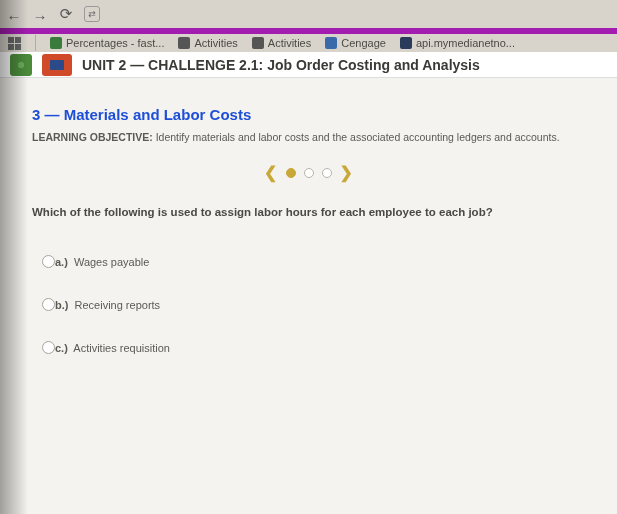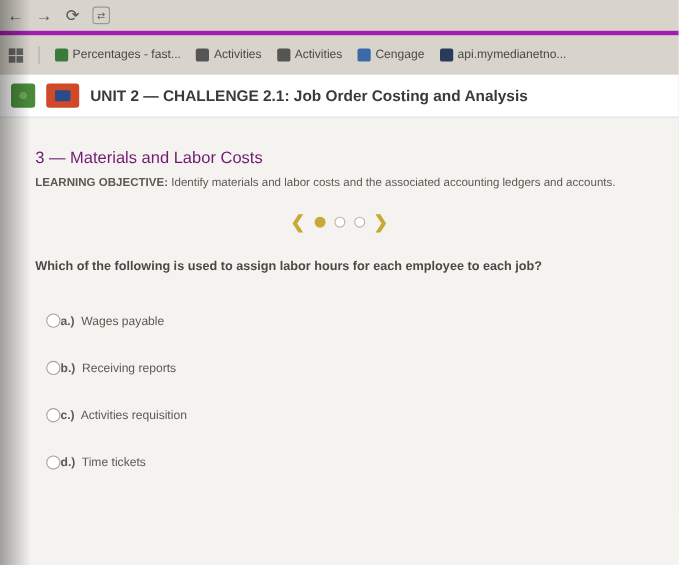--- a/index.html
+++ b/index.html
@@ -4,39 +4,39 @@
   <style>
     * { margin: 0; padding: 0; box-sizing: border-box; }
     body { font-family: -apple-system, BlinkMacSystemFont, "Segoe UI", Arial, sans-serif; background: #e8e4de; width: 617px; height: 514px; overflow: hidden; position: relative; }
     .viewport { background: #f5f3ef; width: 617px; height: 514px; }
     
     .browser-bar { height: 28px; display: flex; align-items: center; padding: 0 6px; gap: 10px; background: #d8d4cc; }
     .nav-icon { width: 16px; height: 16px; display: flex; align-items: center; justify-content: center; color: #555; font-size: 15px; }
     .url-chip { display: flex; align-items: center; gap: 5px; color: #5a5a52; font-size: 12px; }
     .url-badge { width: 16px; height: 16px; border: 1px solid #999; border-radius: 3px; display: flex; align-items: center; justify-content: center; font-size: 9px; color: #666; }
     
-    .bookmarks-bar { height: 40px; display: flex; align-items: center; padding: 0 8px; gap: 14px; background: #d8d4cc; font-size: 11px; color: #4a4a44; border-top: 4px solid #a21caf; }
+    .bookmarks-bar { height: 24px; display: flex; align-items: center; padding: 0 8px; gap: 14px; background: #d8d4cc; font-size: 11px; color: #4a4a44; border-top: 6px solid #a21caf; }
     .bm-grid { display: grid; grid-template-columns: 6px 6px; grid-template-rows: 6px 6px; gap: 1px; }
     .bm-grid span { background: #666; }
     .divider-v { width: 1px; height: 16px; background: #b0aca4; }
     .bm-item { display: flex; align-items: center; gap: 4px; }
     .bm-icon { width: 12px; height: 12px; background: #555; border-radius: 2px; display: inline-block; }
     .bm-icon.green { background: #3a7a3a; }
     .bm-icon.navy { background: #2a3a5a; }
     .bm-icon.blue { background: #3a6aaa; }
     
-    .unit-bar { height: 39px; display: flex; align-items: center; padding: 0 10px; gap: 10px; background: #fff; border-bottom: 1px solid #ddd; }
+    .unit-bar { height: 26px; display: flex; align-items: center; padding: 0 10px; gap: 10px; background: #fff; border-bottom: 1px solid #ddd; }
     .unit-logo { width: 22px; height: 22px; background: #4a8a3a; border-radius: 3px; position: relative; }
     .unit-logo::after { content: ""; position: absolute; inset: 5px; background: radial-gradient(circle, #6aaa5a 40%, transparent 41%); }
     .theme-chip { width: 30px; height: 22px; background: #d04a2a; border-radius: 3px; display: flex; align-items: center; justify-content: center; }
     .theme-chip-inner { width: 14px; height: 10px; background: #2a4a8a; border-radius: 1px; }
     .unit-title { font-size: 14px; font-weight: 700; color: #3a3a36; }
     
     .content { padding: 28px 32px 10px 32px; }
-    .section-title { font-size: 15px; font-weight: 400; color: #701a75; margin-bottom: 8px; }
+    .section-title { font-size: 15px; font-weight: 700; color: #1d4ed8; margin-bottom: 8px; }
     .learning-obj { font-size: 10.5px; color: #5a5a54; margin-bottom: 20px; }
     .learning-obj b { font-weight: 700; }
     
     .pager { display: flex; align-items: center; justify-content: center; gap: 8px; margin-bottom: 24px; }
     .pager-arrow { color: #c8a838; font-size: 16px; font-weight: 700; }
     .pager-dot { width: 10px; height: 10px; border-radius: 50%; border: 1.5px solid #b8b4ac; background: #fff; }
     .pager-dot.active { background: #c8a838; border-color: #c8a838; }
     
     .question-text { font-size: 11.5px; font-weight: 700; color: #4a4a44; margin-bottom: 22px; }
     
@@ -129,23 +129,16 @@
         <span>Receiving reports</span>
       </div>
     </div>
     <div class="option-row">
       <div class="radio"></div>
       <div class="opt-label">
         <b>c.)</b>
         <span>Activities requisition</span>
       </div>
     </div>
-    <div class="option-row">
-      <div class="radio"></div>
-      <div class="opt-label">
-        <b>d.)</b>
-        <span>Time tickets</span>
-      </div>
-    </div>
   </div>
 
   <div class="left-shadow"></div>
 </div>
 
 </body></html>

